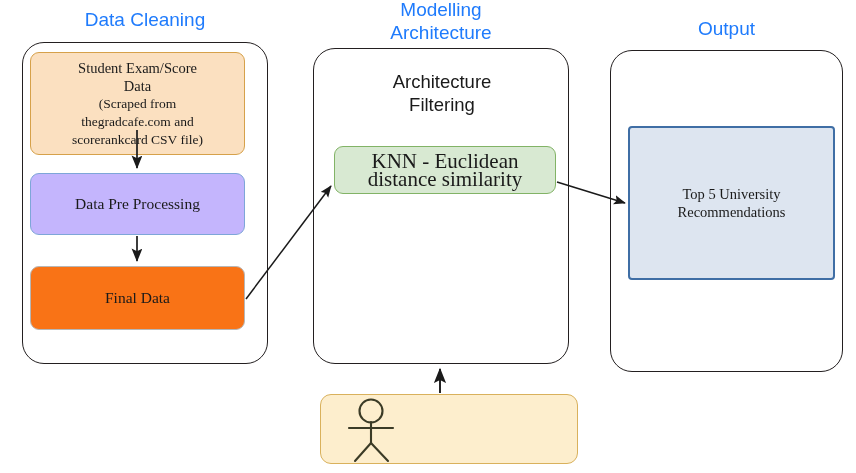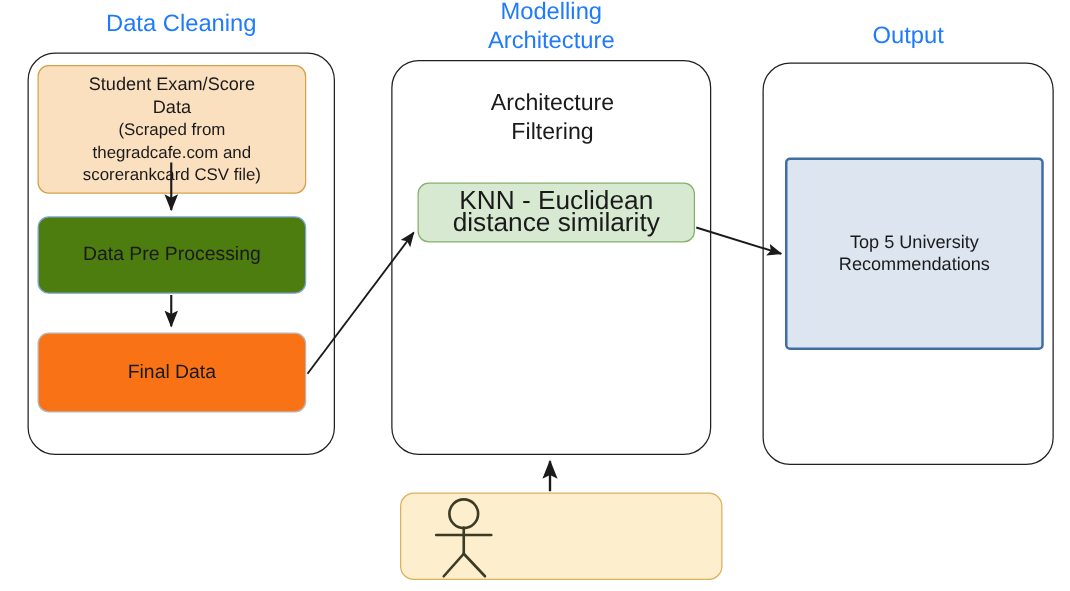--- a/index.html
+++ b/index.html
@@ -37,28 +37,28 @@
     display: flex;
     align-items: center;
     justify-content: center;
     text-align: left;
     color: #1a1a1a;
     font-size: 14.5px;
     line-height: 18px;
     border-radius: 9px;
     padding: 4px 8px;
     white-space: pre-line;
-    font-family: Liberation Sans, sans-serif;
+    font-family: Liberation Serif, serif;
   }
   .node-orange {
     background: #fbe0c0;
     border: 1.5px solid #d6a14a;
   }
   .node-blue {
-    background: #4d7c0f;
+    background: #c4b5fd;
     border: 1.5px solid #7ea6d8;
   }
   .node-gray {
     background: #f97316;
     border: 1.5px solid #b7b7b7;
   }
   .node-green {
     background: #d8e9d2;
     border: 1.6px solid #82b366;
   }

